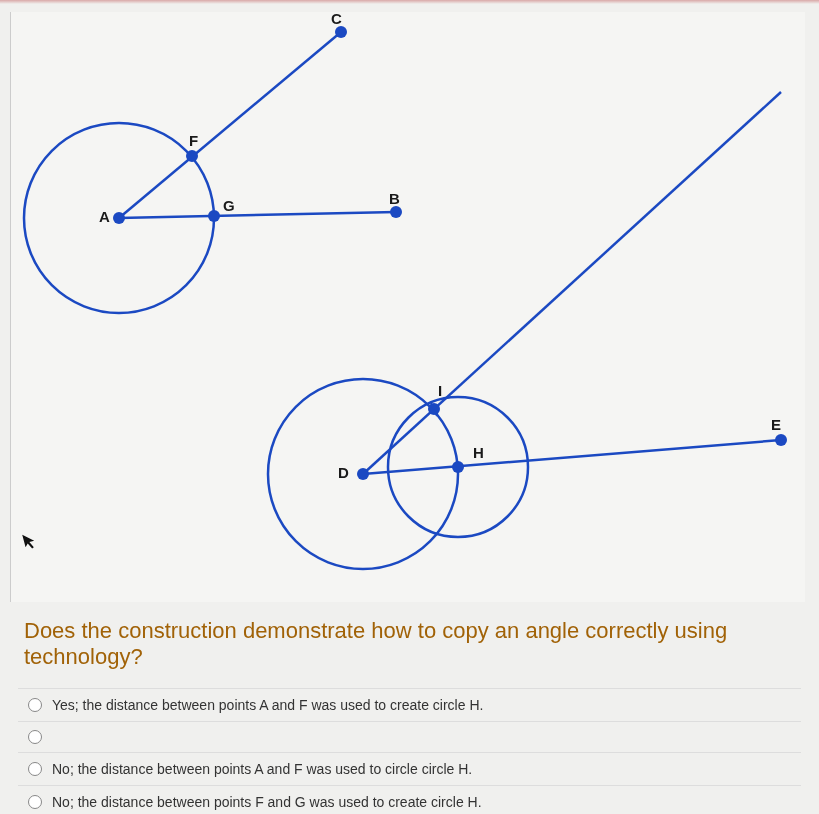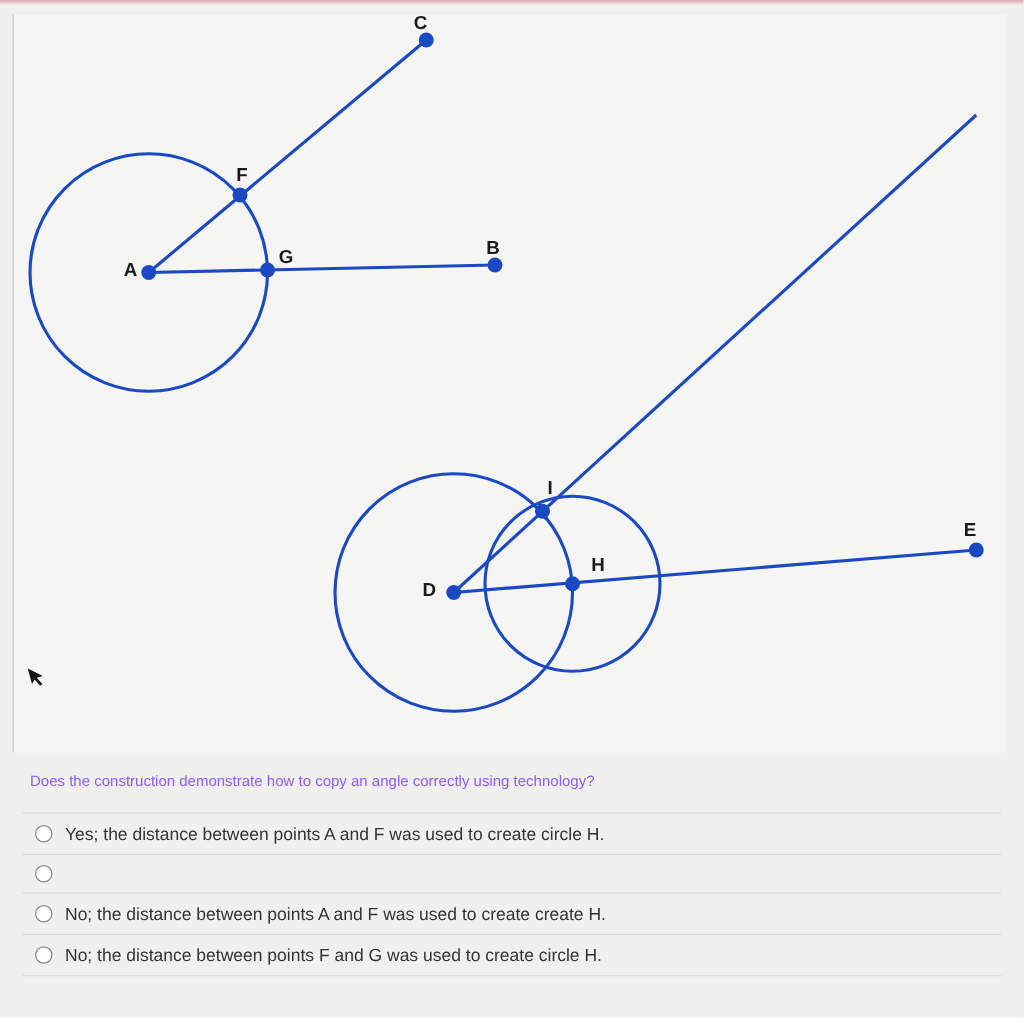--- a/index.html
+++ b/index.html
@@ -26,22 +26,22 @@
     margin-bottom: 8px;
   }
   .diagram-area svg { position: absolute; top:0; left:0; }
   .pt-label {
     position: absolute;
     font-size: 15px;
     font-weight: bold;
     color: #1a1a1a;
   }
   .question {
-    font-size: 12px;
-    color: #8b5cf6;
+    font-size: 22px;
+    color: #a16207;
     padding: 8px 14px 18px 14px;
   }
   .options {
     padding: 0 8px 0 8px;
   }
   .option-row {
     display: flex;
     align-items: center;
     gap: 10px;
     padding: 8px 10px;
@@ -128,20 +128,20 @@
   <div class="options">
     <div class="option-row">
       <div class="radio"></div>
       <span>Yes; the distance between points A and F was used to create circle H.</span>
     </div>
     <div class="option-row">
       <div class="radio"></div>
     </div>
     <div class="option-row">
       <div class="radio"></div>
-      <span>No; the distance between points A and F was used to create create H.</span>
+      <span>No; the distance between points A and F was used to circle circle H.</span>
     </div>
     <div class="option-row">
       <div class="radio"></div>
       <span>No; the distance between points F and G was used to create circle H.</span>
     </div>
   </div>
 </div>
 
 </body></html>

